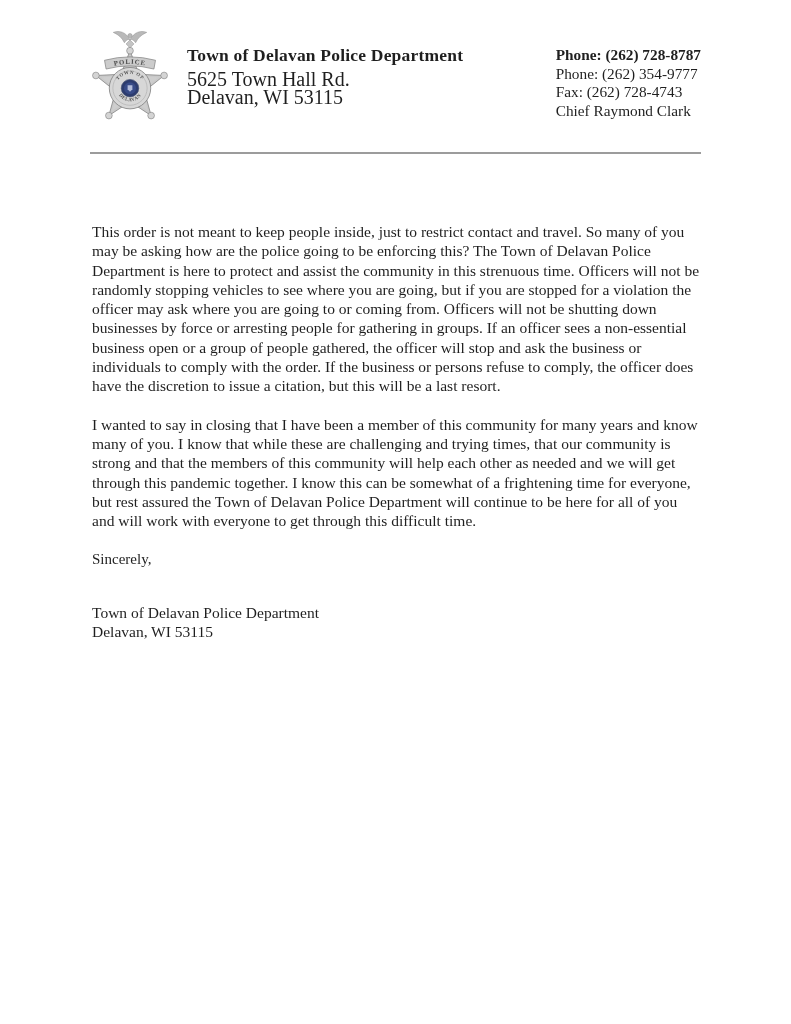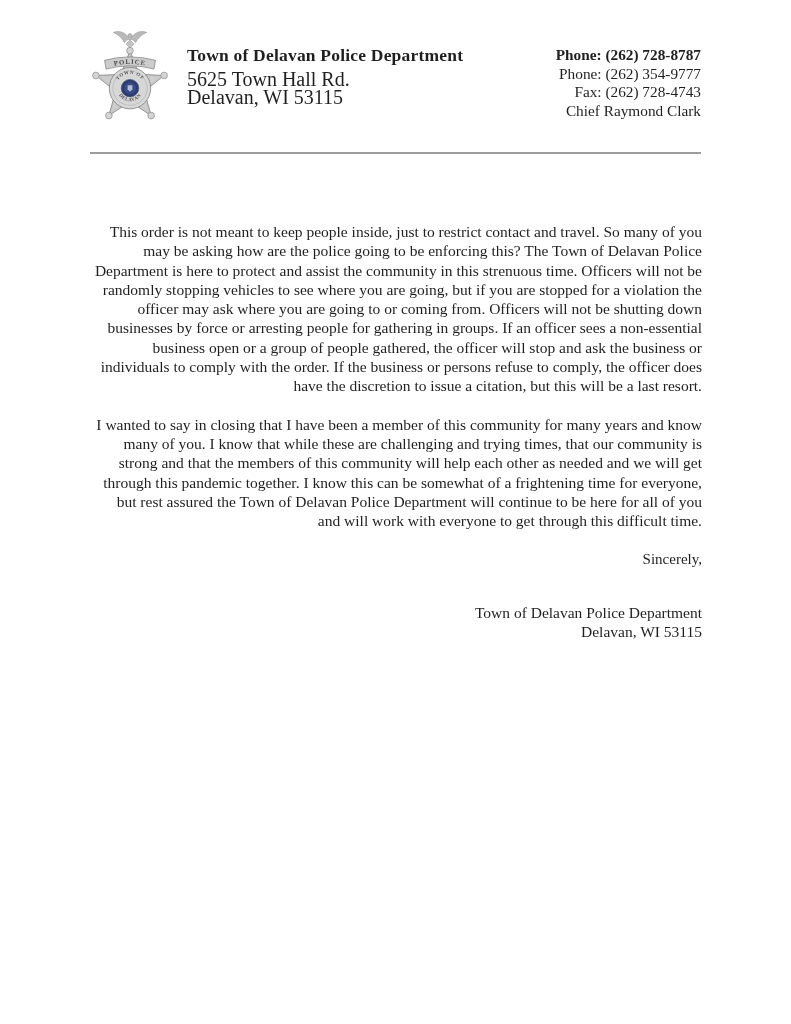--- a/index.html
+++ b/index.html
@@ -24,32 +24,32 @@
   .org { margin-left: 17px; padding-top: 19px; }
   .org-title {
     font-size: 17.5px;
     font-weight: bold;
     line-height: 20px;
     margin-bottom: 5px;
     letter-spacing: 0.2px;
     white-space: nowrap;
   }
   .org-address div { font-size: 20px; line-height: 18px; white-space: nowrap; }
-  .contact { margin-left: auto; padding-top: 20px; text-align: right; }
+  .contact { margin-left: auto; padding-top: 20px; }
   .contact-line { font-size: 15.3px; line-height: 18.5px; white-space: nowrap; }
   .contact-line.emph { font-weight: bold; }
 
   .rule {
     border: none;
     border-top: 2px solid #9c9c9c;
     margin: 20px 90px 0 90px;
   }
 
   
-  .body { margin: 0 89px 17px 92px; text-align: right; }
+  .body { margin: 0 89px 17px 92px; }
   .para {
     font-size: 15.5px;
     line-height: 19.3px;
     margin: 0 0 19px 0;
   }
   .para.first { margin-top: 68px; }
   .closing {
     font-size: 15px;
     line-height: 19.3px;
     margin: 20px 0 0 0;

